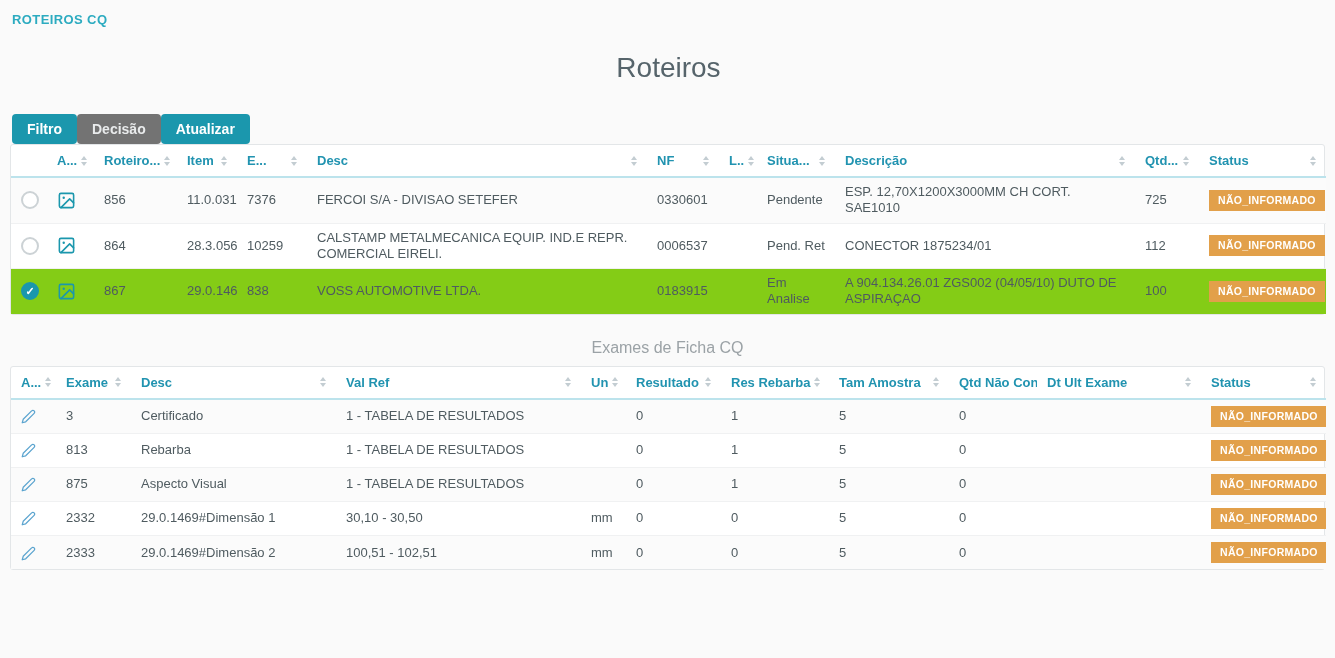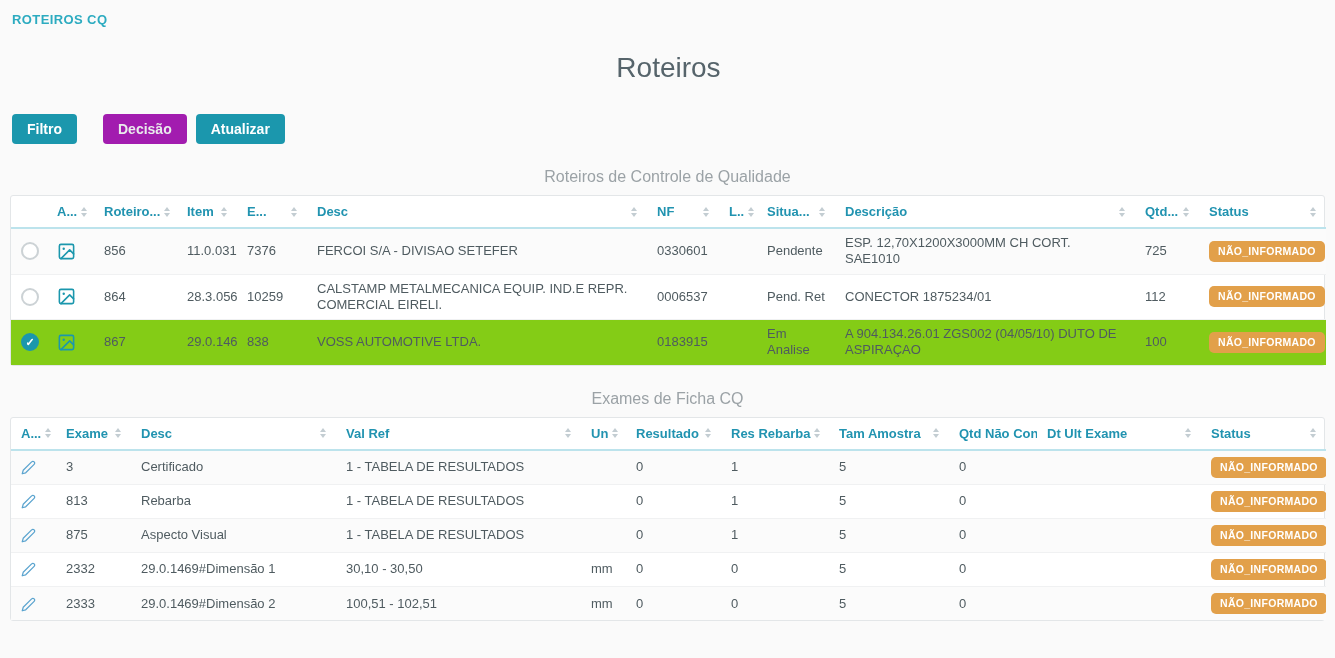--- a/index.html
+++ b/index.html
@@ -25,34 +25,34 @@
     text-decoration:none;
     cursor:pointer;
   }
   .page-title {
     margin:24px 0 0 2px;
     font-size:28px;
     font-weight:400;
     color:#56646b;
     text-align:center;
   }
-  .toolbar { margin:30px 0 0 2px; display:flex; gap:9px; }
+  .toolbar { margin:30px 0 0 2px; display:flex; }
   .btn {
     border:none;
     border-radius:4px;
     padding:7px 15px;
     font-size:14px;
     font-weight:700;
     color:#fff;
     background:#1b97ad;
     font-family:inherit;
     cursor:pointer;
     line-height:1.15;
   }
-  .btn.disabled { background:#a21caf; color:#e9ebec; cursor:default;margin-left:17px; }
+  .btn.disabled { background:#737373; color:#e9ebec; cursor:default; }
 
   .section-title {
     text-align:center;
     color:#9ba2a6;
     font-size:16px;
     font-weight:400;
     margin:24px 0 9px 0;
   }
   .table-card {
     background:#fff;
@@ -88,21 +88,21 @@
   tbody tr.selected { background:#84cc16; }
 
   .badge {
     display:inline-block;
     background:#e2a04a;
     color:#fff;
     font-size:10.5px;
     font-weight:700;
     letter-spacing:.3px;
     padding:4px 9px;
-    border-radius:5px;
+    border-radius:0;
     white-space:nowrap;
   }
 
   .radio {
     width:18px; height:18px;
     border-radius:50%;
     border:2px solid #ccd2d5;
     background:#fff;
     display:inline-flex;
     align-items:center;
@@ -124,21 +124,20 @@
 
   <h1 class="page-title">Roteiros</h1>
 
   <div class="toolbar">
     <button class="btn">Filtro</button>
     <button class="btn disabled" disabled="">Decisão</button>
     <button class="btn">Atualizar</button>
   </div>
 
   
-  <div class="section-title">Roteiros de Controle de Qualidade</div>
 
   <div class="table-card">
     <table>
       <colgroup>
         <col style="width:36px">
           <col style="width:47px">
           <col style="width:83px">
           <col style="width:60px">
         <col style="width:70px">
           <col style="width:340px">

